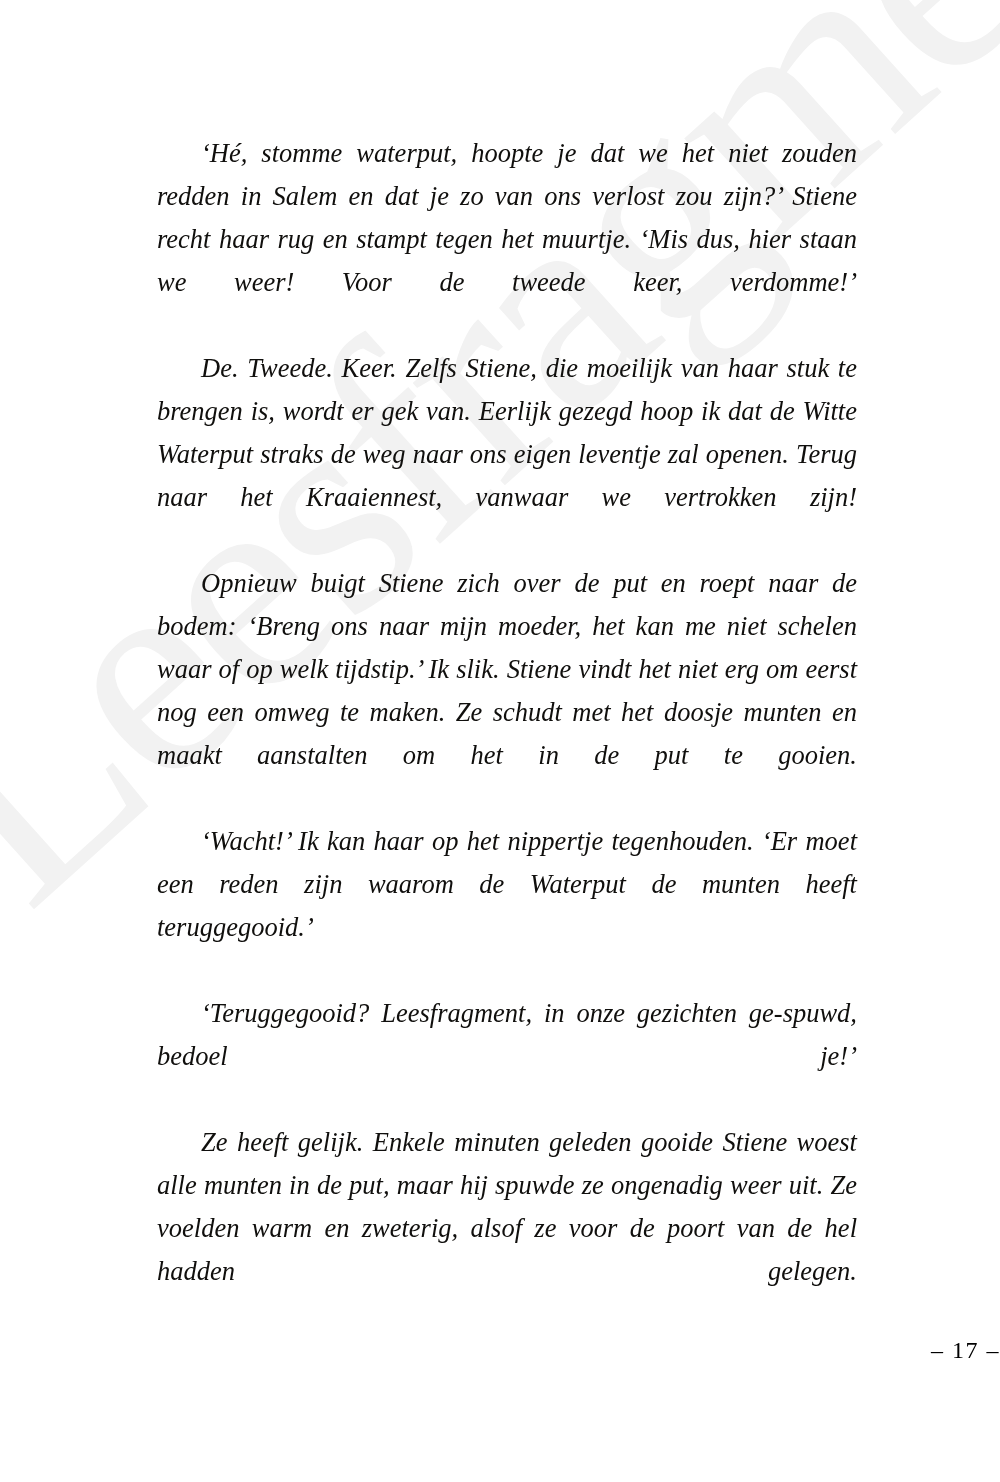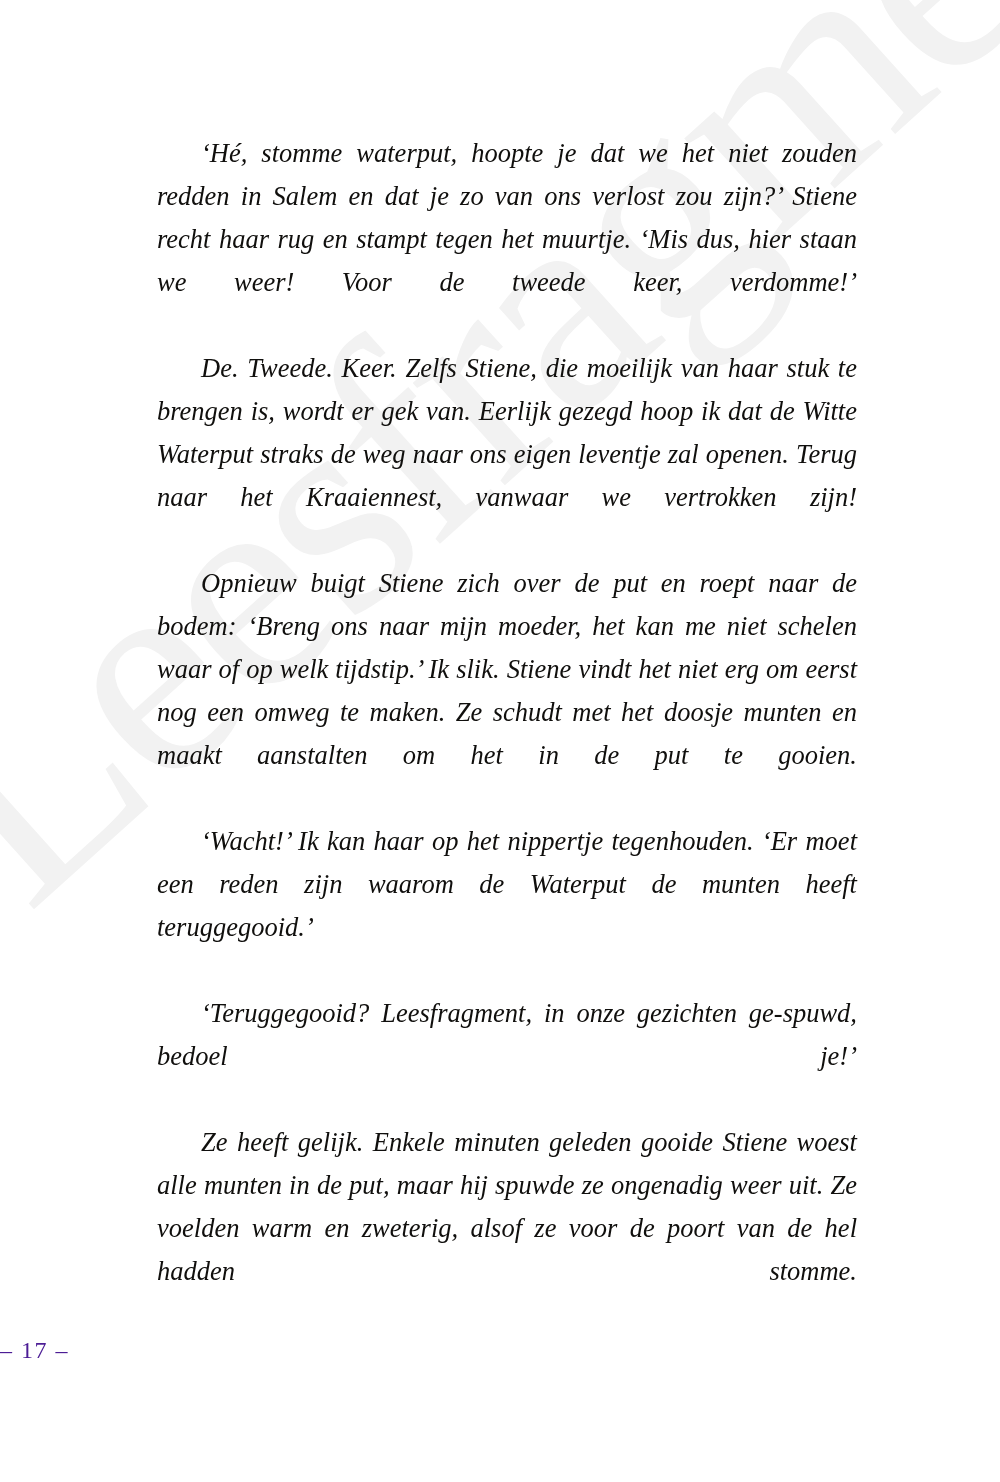--- a/index.html
+++ b/index.html
@@ -71,40 +71,40 @@
     display: inline-block;
     width: 100%;
   }
 
   
   .folio {
     position: absolute;
     left: 0;
     right: 0;
     top: 1337px;
-    text-align: left;
+    text-align: right;
     font-size: 24px;
     letter-spacing: 1.5px;
-    color: #4c1d95;
+    color: #000000;
     z-index: 2;
   }
 </style>
 </head>
 <body>
 
 <div class="page">
 
   <div class="watermark-layer">
     <div class="watermark-text">Leesfragment</div>
   </div>
 
   <div class="content">
     <p class="para">‘Hé, stomme waterput, hoopte je dat we het niet zouden redden in Salem en dat je zo van ons verlost zou zijn?’ Stiene recht haar rug en stampt tegen het muurtje. ‘Mis dus, hier staan we weer! Voor de tweede keer, verdomme!’</p>
     <p class="para">De. Tweede. Keer. Zelfs Stiene, die moeilijk van haar stuk te brengen is, wordt er gek van. Eerlijk gezegd hoop ik dat de Witte Waterput straks de weg naar ons eigen leventje zal openen. Terug naar het Kraaiennest, vanwaar we vertrokken zijn!</p>
     <p class="para">Opnieuw buigt Stiene zich over de put en roept naar de bodem: ‘Breng ons naar mijn moeder, het kan me niet schelen waar of op welk tijdstip.’ Ik slik. Stiene vindt het niet erg om eerst nog een omweg te maken. Ze schudt met het doosje munten en maakt aanstalten om het in de put te gooien.</p>
     <p class="para">‘Wacht!’ Ik kan haar op het nippertje tegenhouden. ‘Er moet een reden zijn waarom de Waterput de munten heeft teruggegooid.’</p>
     <p class="para">‘Teruggegooid? Leesfragment, in onze gezichten ge-spuwd, bedoel je!’</p>
-    <p class="para">Ze heeft gelijk. Enkele minuten geleden gooide Stiene woest alle munten in de put, maar hij spuwde ze ongenadig weer uit. Ze voelden warm en zweterig, alsof ze voor de poort van de hel hadden stomme.</p>
+    <p class="para">Ze heeft gelijk. Enkele minuten geleden gooide Stiene woest alle munten in de put, maar hij spuwde ze ongenadig weer uit. Ze voelden warm en zweterig, alsof ze voor de poort van de hel hadden gelegen.</p>
   </div>
 
   <div class="folio">– 17 –</div>
 
 </div>
 
 </body></html>

